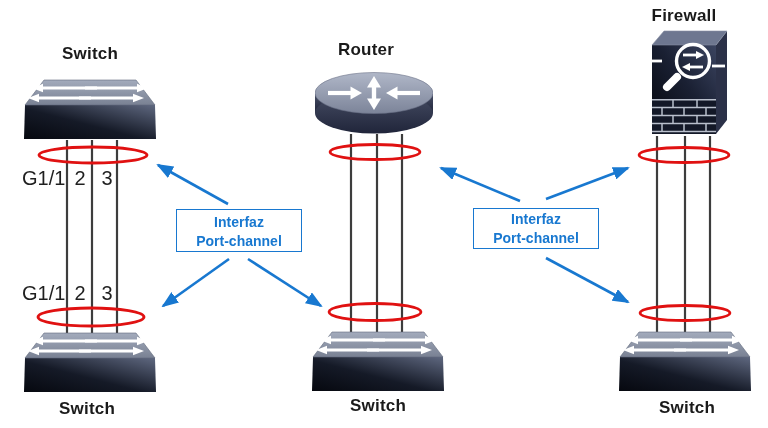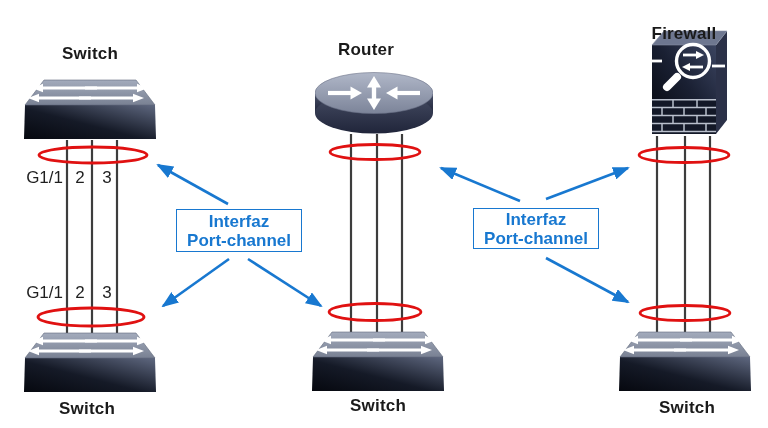--- a/index.html
+++ b/index.html
@@ -6,26 +6,26 @@
   #canvas{
     position:relative;width:768px;height:428px;background:#ffffff;
     font-family:"Liberation Sans","DejaVu Sans",sans-serif;overflow:hidden;
   }
   .abs{position:absolute;}
   .device-label{
     font-size:17px;font-weight:bold;color:#1a1a1a;text-align:center;
     width:140px;letter-spacing:0.2px;
   }
   .port-label{
-    font-size:17px;color:#1f1f1f;line-height:20px;white-space:nowrap;
+    font-size:20px;color:#1f1f1f;line-height:20px;white-space:nowrap;
   }
   .callout{
     border:1.6px solid #1878D0;background:#ffffff;text-align:center;
-    color:#1878D0;font-weight:bold;font-size:17px;line-height:19px;
-    display:flex;flex-direction:column;justify-content:center;
+    color:#1878D0;font-weight:bold;font-size:14px;line-height:19px;
+    display:flex;flex-direction:column;justify-content:flex-end;
     box-sizing:border-box;
   }
   svg{display:block;}
 </style>
 </head>
 <body>
 
 <div id="canvas">
 
   <svg class="abs" style="left:0;top:0" width="768" height="428" viewBox="0 0 768 428">
@@ -162,21 +162,21 @@
       <line x1="229" y1="259" x2="163" y2="306" marker-end="url(#ah)"></line>
       <line x1="248" y1="259" x2="321" y2="306" marker-end="url(#ah)"></line>
       <line x1="520" y1="201" x2="441" y2="168" marker-end="url(#ah)"></line>
       <line x1="546" y1="199" x2="628" y2="168" marker-end="url(#ah)"></line>
       <line x1="546" y1="258" x2="628" y2="302" marker-end="url(#ah)"></line>
     </g>
   </svg>
 
   <div class="abs device-label" style="left:20px;top:44px">Switch</div>
   <div class="abs device-label" style="left:296px;top:40px">Router</div>
-  <div class="abs device-label" style="left:614px;top:24px">Firewall</div>
+  <div class="abs device-label" style="left:614px;top:6px">Firewall</div>
   <div class="abs device-label" style="left:17px;top:399px">Switch</div>
   <div class="abs device-label" style="left:308px;top:396px">Switch</div>
   <div class="abs device-label" style="left:617px;top:398px">Switch</div>
 
   <div class="abs port-label" style="left:22px;top:168px;width:41px;text-align:right">G1/1</div>
   <div class="abs port-label" style="left:72px;top:168px;width:16px;text-align:center">2</div>
   <div class="abs port-label" style="left:99px;top:168px;width:16px;text-align:center">3</div>
 
   <div class="abs port-label" style="left:22px;top:283px;width:41px;text-align:right">G1/1</div>
   <div class="abs port-label" style="left:72px;top:283px;width:16px;text-align:center">2</div>

